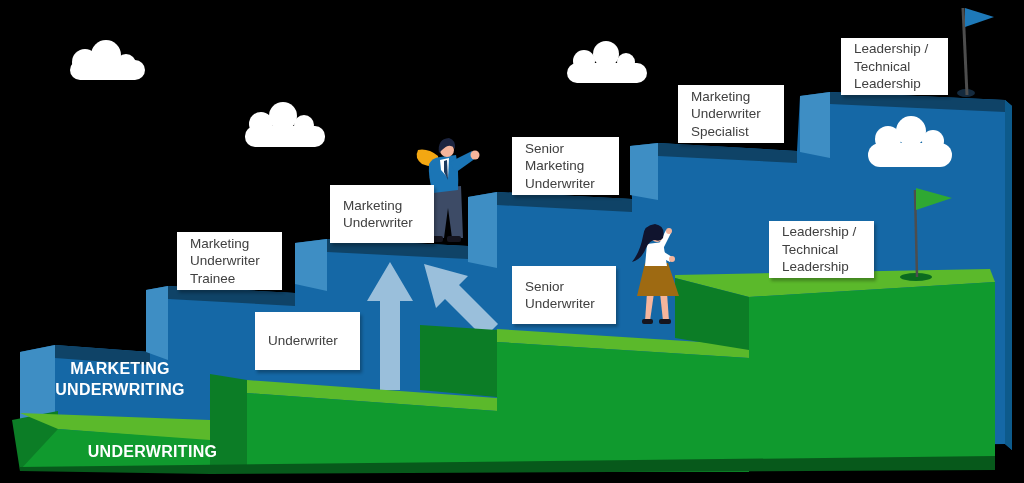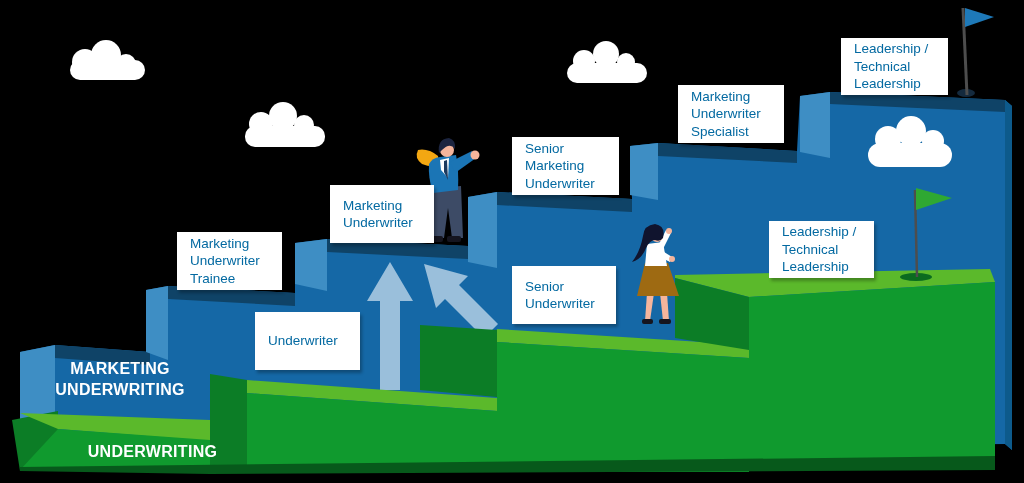--- a/index.html
+++ b/index.html
@@ -2,21 +2,21 @@
 <html><head>
 <meta charset="utf-8">
 <style>
   html,body{margin:0;padding:0;background:#000;}
   .stage{
     position:relative;width:1024px;height:483px;overflow:hidden;background:#000;
     font-family:"Liberation Sans", sans-serif;
   }
   .stage svg{position:absolute;left:0;top:0;}
   .card{
-    position:absolute;background:#fff;color:#0369a1;
+    position:absolute;background:#fff;color:#404040;
     display:flex;align-items:center;
     padding-left:13px;box-sizing:border-box;
     font-size:13.5px;line-height:17.5px;white-space:pre-line;
     box-shadow:2px 3px 3px rgba(0,0,0,0.28);
   }
   .face-label{
     position:absolute;color:#fff;font-weight:bold;text-align:center;
     font-size:16px;line-height:21px;letter-spacing:0.3px;white-space:pre-line;
   }
 </style>

